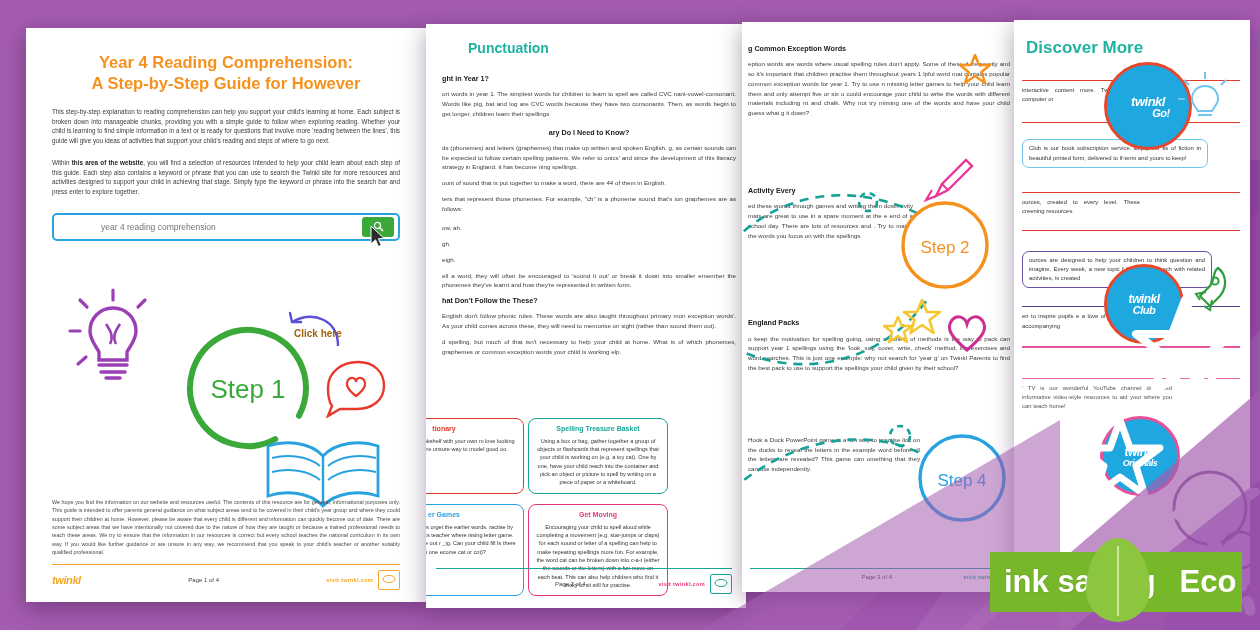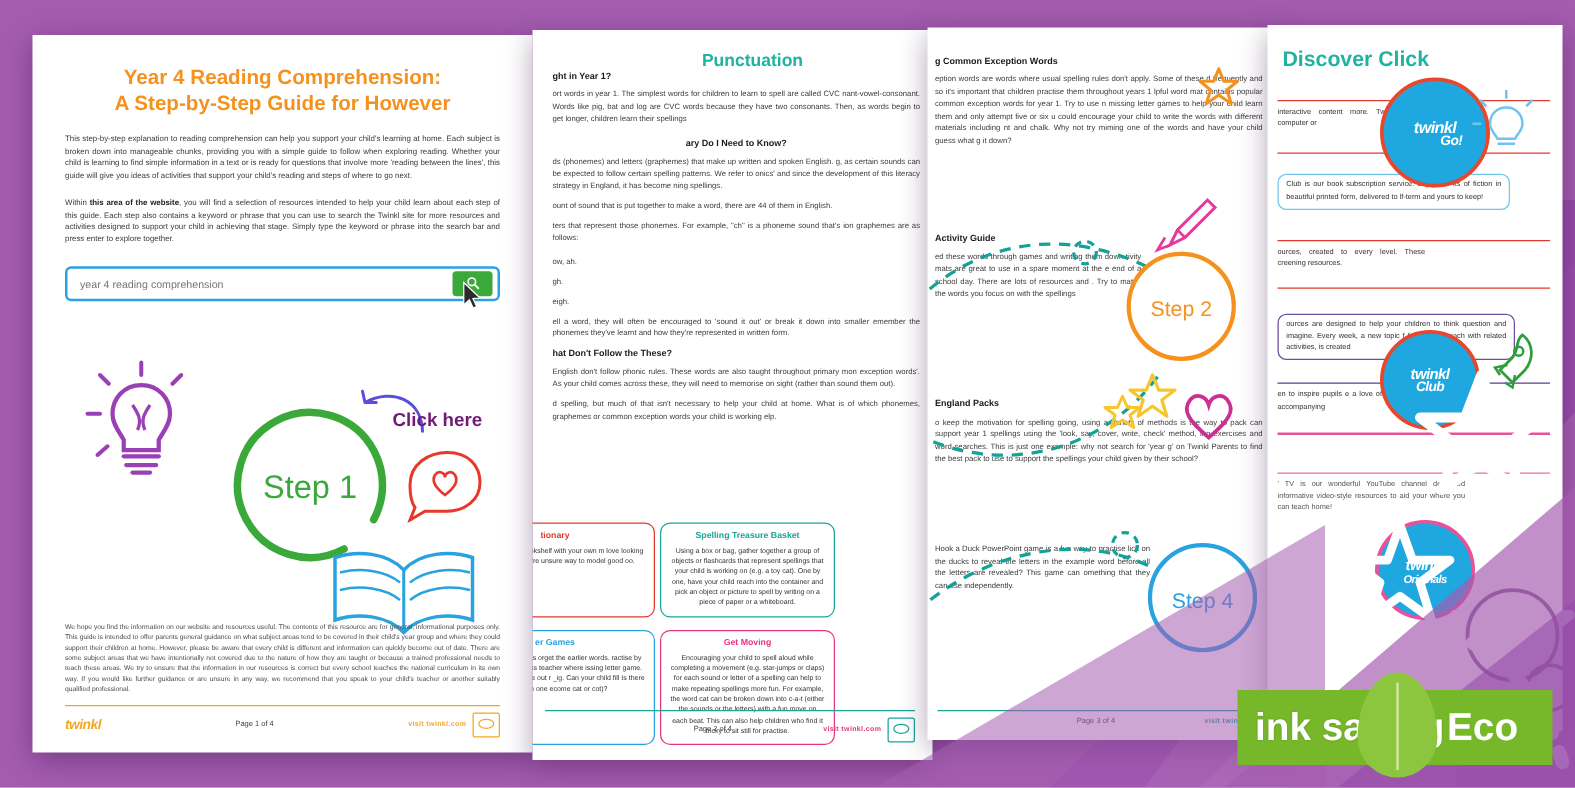--- a/index.html
+++ b/index.html
@@ -70,21 +70,21 @@
     text-align: justify;
   }
   .p1-body b { color: #222; }
   .search-wrap {
     margin: 16px 26px 0 26px;
     position: relative;
     height: 28px;
     border: 2px solid #29a3e0;
     border-radius: 5px;
     background: #fff;
-    display: flex; align-items: center;
+    display: flex; align-items: center; padding-left: 37px;
   }
   .search-input {
     flex: 1;
     border: none; outline: none;
     font-size: 8.5px;
     color: #9b9b9b;
     padding-left: 10px;
     background: transparent;
     font-family: "Liberation Sans", sans-serif;
   }
@@ -167,21 +167,21 @@
     background: #8cc63f;
     border-radius: 50% 50% 50% 50% / 62% 62% 38% 38%;
     transform: rotate(0deg);
   }
   #eco .leaf-stem {
     position:absolute; left: 50%; top: 8px; width: 2px; height: 70px;
     background: #cfe8a0; transform: translateX(-50%);
   }
   #eco .eco-word {
     position: relative; z-index: 3; color:#fff; font-size:31px; font-weight:bold;
-    margin-left: 2px;
+    margin-left: 24px;
   }
   .hand-svg { position: absolute; }
 </style>
 </head>
 <body>
 
 <div id="stage">
 
   <div class="bg-band"></div>
   <div class="bg-tri-1"></div>
@@ -242,21 +242,21 @@
     <svg class="hand-svg" style="left:152px; top:290px; width:140px; height:140px;" viewBox="0 0 140 140">
       <circle cx="70" cy="70" r="58" fill="none" stroke="#3aa93a" stroke-width="6" stroke-dasharray="330 35" transform="rotate(62 70 70)" stroke-linecap="round"></circle>
       <text x="70" y="80" font-family="Liberation Sans, sans-serif" font-size="26" fill="#3aa93a" text-anchor="middle">Step 1</text>
     </svg>
     <div style="position:absolute; left:152px; top:290px; width:140px; height:140px; opacity:0;"></div>
 
     <svg class="hand-svg" style="left:250px; top:278px; width:70px; height:45px;" viewBox="0 0 70 45">
       <path d="M62 40 C62 14 38 4 16 16" fill="none" stroke="#5a4fd6" stroke-width="2.4"></path>
       <path d="M16 16 L14 7 M16 16 L25 16" fill="none" stroke="#5a4fd6" stroke-width="2.4" stroke-linecap="round"></path>
     </svg>
-    <div style="position:absolute; left:288px; top:300px; font-size:15px; color:#701a75; font-weight:bold;">Click here</div>
+    <div style="position:absolute; left:268px; top:300px; font-size:10px; color:#a16207; font-weight:bold;">Click here</div>
 
     <svg class="hand-svg" style="left:292px; top:330px; width:70px; height:60px;" viewBox="0 0 70 60">
       <path d="M10 30 C10 13 25 4 40 4 C56 4 66 14 66 28 C66 42 54 51 39 51 L22 51 L10 58 L14 48 C11 44 10 37 10 30 Z" fill="none" stroke="#e8382b" stroke-width="2.4"></path>
       <path d="M38 38 C30 32 27 27 30 22 C33 18 38 20 38 24 C38 20 43 18 46 22 C49 27 46 32 38 38 Z" fill="none" stroke="#e8382b" stroke-width="2.2"></path>
     </svg>
 
     <svg class="hand-svg" style="left:232px; top:400px; width:130px; height:90px;" viewBox="0 0 130 90">
       <path d="M65 28 C52 14 28 12 10 18 L10 68 C28 62 52 64 65 78 C78 64 102 62 120 68 L120 18 C102 12 78 14 65 28 Z" fill="none" stroke="#29a3e0" stroke-width="2.8"></path>
       <path d="M65 28 L65 78" stroke="#29a3e0" stroke-width="2.4"></path>
       <path d="M14 30 C30 26 50 28 62 38 M118 30 C102 26 82 28 70 38" fill="none" stroke="#29a3e0" stroke-width="2"></path>
@@ -276,22 +276,22 @@
                 <ellipse cx="7" cy="5" rx="6" ry="3.6" fill="none" stroke="#f5a623" stroke-width="1"></ellipse>
               </svg>
           </div>
         </div>
       </div>
     </div>
   </div>
 
   <div class="page" id="page2">
     <div style="padding:16px 10px 0 16px;">
-      <div class="pg-h1" style="text-align:center; margin-left:26px;">Punctuation</div>
-      <div class="pg-h2" style="margin-top:0;">ght in Year 1?</div>
+      <div class="pg-h1" style="text-align:left; margin-left:26px;">Punctuation</div>
+      <div class="pg-h2" style="margin-top:18px;">ght in Year 1?</div>
       <p class="pg-p">ort words in year 1. The simplest words for children to learn to spell are called CVC nant-vowel-consonant. Words like pig, bat and log are CVC words because they have two consonants. Then, as words begin to get longer, children learn their spellings</p>
       <div class="pg-h2" style="margin-top:9px;text-align:center;">ary Do I Need to Know?</div>
       <p class="pg-p">ds (phonemes) and letters (graphemes) that make up written and spoken English. g, as certain sounds can be expected to follow certain spelling patterns. We refer to onics' and since the development of this literacy strategy in England, it has become ning spellings.</p>
       <p class="pg-p">ount of sound that is put together to make a word, there are 44 of them in English.</p>
       <p class="pg-p">ters that represent those phonemes. For example, "ch" is a phoneme sound that's ion graphemes are as follows:</p>
       <p class="pg-p" style="margin:9px 0 2px 0;">ow, ah.</p>
       <p class="pg-p" style="margin:6px 0 2px 0;">gh.</p>
       <p class="pg-p" style="margin:6px 0 2px 0;">eigh.</p>
       <p class="pg-p">ell a word, they will often be encouraged to 'sound it out' or break it down into smaller emember the phonemes they've learnt and how they're represented in written form.</p>
       <div class="pg-h2" style="margin-top:6px;">hat Don't Follow the These?</div>
@@ -338,21 +338,21 @@
           </div>
         </div>
       </div>
     </div>
   </div>
 
   <div class="page" id="page3">
     <div style="padding:22px 12px 0 6px;">
       <div class="pg-h2">g Common Exception Words</div>
       <p class="pg-p">eption words are words where usual spelling rules don't apply. Some of these d frequently and so it's important that children practise them throughout years 1 lpful word mat contains popular common exception words for year 1. Try to use n missing letter games to help your child learn them and only attempt five or six u could encourage your child to write the words with different materials including nt and chalk. Why not try miming one of the words and have your child guess what g it down?</p>
-      <div class="pg-h2" style="margin-top:68px;">Activity Guide</div>
+      <div class="pg-h2" style="margin-top:68px;">Activity Every</div>
       <p class="pg-p" style="width:165px;">ed these words through games and writing them down tivity mats are great to use in a spare moment at the e end of a school day. There are lots of resources and . Try to match the words you focus on with the spellings</p>
       <div class="pg-h2" style="margin-top:78px;">England Packs</div>
       <p class="pg-p">o keep the motivation for spelling going, using a variety of methods is the way to pack can support year 1 spellings using the 'look, say, cover, write, check' method, ing exercises and word searches. This is just one example: why not search for 'year g' on Twinkl Parents to find the best pack to use to support the spellings your child given by their school?</p>
       <p class="pg-p" style="width:172px; margin-top:62px;">Hook a Duck PowerPoint game is a fun way to practise lick on the ducks to reveal the letters in the example word before all the letters are revealed? This game can omething that they can use independently.</p>
     </div>
 
     <svg class="hand-svg" style="left:-10px; top:140px; width:290px; height:150px;" viewBox="0 0 290 150">
       <path d="M0 80 C 60 20 140 22 205 62" fill="none" stroke="#14a196" stroke-width="2.6" stroke-dasharray="9 7"></path>
       <circle cx="136" cy="40" r="9" fill="none" stroke="#14a196" stroke-width="2.6" stroke-dasharray="6 5"></circle>
     </svg>
@@ -395,21 +395,21 @@
       <div class="p1-footrow">
         <div style="width:40px;"></div>
         <div class="pagenum">Page 3 of 4</div>
         <div class="visit" style="color:#1aa59a;">visit twinkl.com</div>
       </div>
     </div>
   </div>
 
   <div class="page" id="page4">
     <div style="padding:18px 10px 0 8px;">
-      <div class="pg-h1" style="font-size:17px; margin-left:4px;">Discover Click</div>
+      <div class="pg-h1" style="font-size:17px; margin-left:4px;">Discover More</div>
 
       <div class="dm-row" style="border-top-color:#e23b2b; margin-top:22px; height:42px;">
         <div class="dm-text" style="width:128px;">interactive content more. Twinkl Go! your computer or</div>
       </div>
       <div style="height:1.4px;background:#e23b2b;"></div>
 
       <div class="dm-bubble" style="margin-top:16px; width:186px;">
         <span>Club is our book subscription service. Enjoy our ks of fiction in beautiful printed form, delivered to lf-term and yours to keep!</span>
       </div>
 

